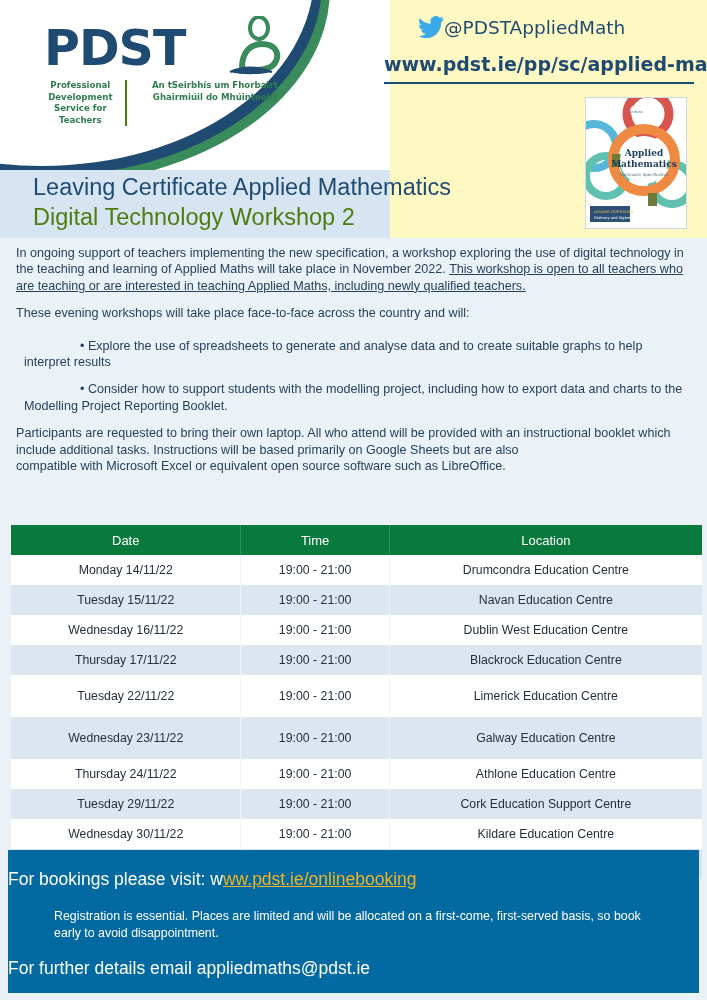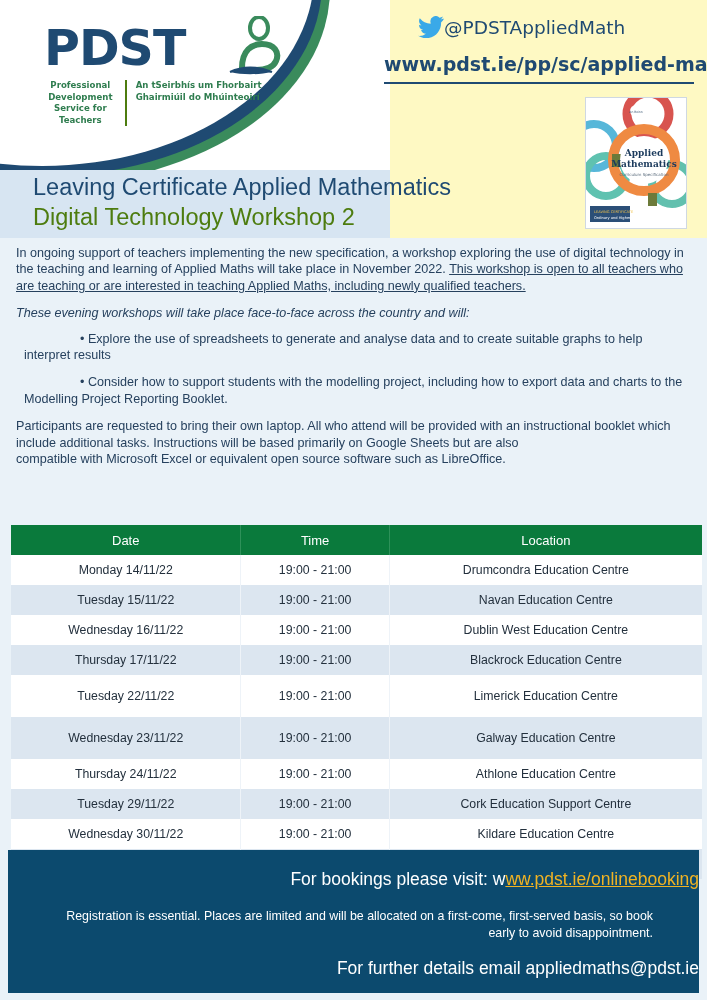--- a/index.html
+++ b/index.html
@@ -99,21 +99,21 @@
     color: #2f7d4f;
   }
   .logo-tagline-en {
     width: 116px;
     text-align: center;
     padding-right: 8px;
     border-right: 2px solid #4d7c0f;
   }
   .logo-tagline-ga {
     padding-left: 9px;
-    text-align: left;
+    text-align: center;
   }
 
   
   .social {
     position: absolute;
     left: 418px; top: 16px;
     display: flex;
     align-items: center;
   }
   .twitter-bird { width: 26px; height: 22px; }
@@ -171,21 +171,21 @@
   
   .body-text {
     position: absolute;
     left: 16px; top: 245px;
     width: 672px;
     color: #26415e;
     font-size: 12.6px;
     line-height: 16.4px;
   }
   .para { margin: 0 0 11px 0; }
-  .para.tight { margin-bottom: 9px; font-style: italic; }
+  .para.tight { margin-bottom: 16px; }
   .underlined { text-decoration: underline; }
   .bullet-para {
     margin: 0 0 11px 8px;
     text-indent: 56px;
   }
   .para-final { margin: 0; line-height: 17px; }
   .para-final .lastline { line-height: 14.5px; display: block; }
 
   
   .schedule {
@@ -218,23 +218,23 @@
   .col-date { width: 230px; }
   .col-time { width: 147px; }
   .col-loc { width: 314px; }
 
   
   .footer {
     position: absolute;
     left: 8px; top: 850px;
     width: 691px;
     height: 143px;
-    background: #0c4a6e;
+    background: #0369a1;
     color: #ffffff;
-    text-align: right;
+    text-align: left;
   }
   .footer-booking {
     margin-top: 17px;
     font-size: 17.5px;
     line-height: 24px;
   }
   .footer-link {
     color: #f0b323;
     text-decoration: underline;
   }

